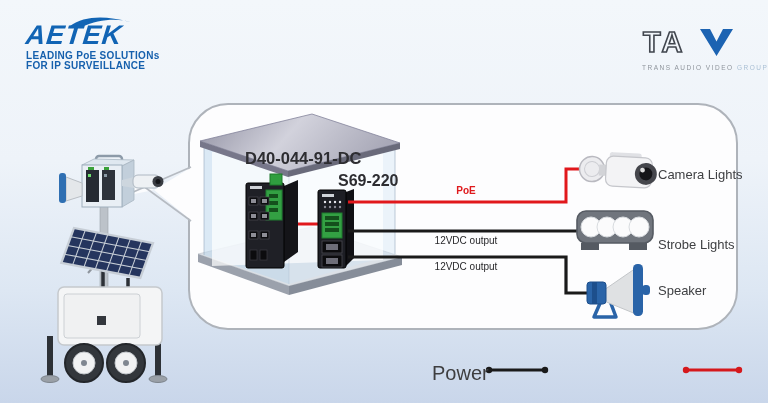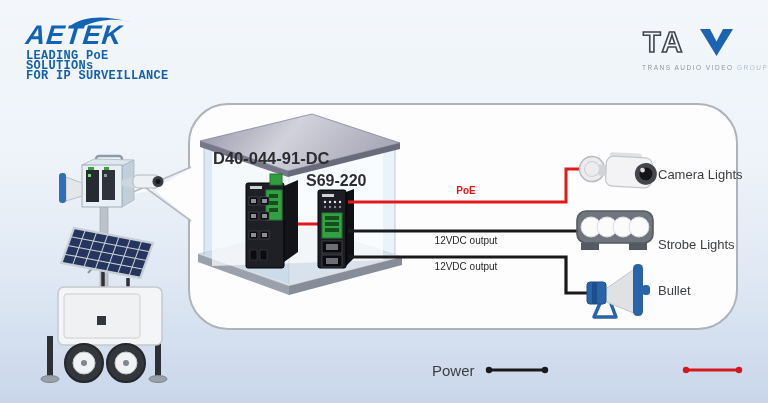--- a/index.html
+++ b/index.html
@@ -4,44 +4,44 @@
 <style>
   html,body{margin:0;padding:0;}
   body{width:768px;height:403px;overflow:hidden;font-family:"Liberation Sans",sans-serif;}
   .stage{position:relative;width:768px;height:403px;
     background:linear-gradient(180deg,#f3f7fb 0%,#eef3f9 40%,#dde7f3 72%,#c9d6ea 100%);overflow:hidden;}
   
   .aetek-logo{position:absolute;left:26px;top:13px;width:150px;z-index:5;}
   .aetek-swoosh{position:absolute;left:42px;top:1px;width:66px;height:14px;}
   .aetek-name{font-size:27px;font-weight:bold;font-style:italic;color:#1164b4;
     letter-spacing:1px;line-height:26px;margin-top:9px;transform:skewX(-6deg);}
-  .aetek-tag{font-size:12px;font-weight:bold;color:#1660ad;letter-spacing:.3px;line-height:10px;font-family:Liberation Mono, monospace;}
+  .aetek-tag{font-size:10px;font-weight:bold;color:#1660ad;letter-spacing:.3px;line-height:10px;}
   .aetek-tag.first{margin-top:3px;}
   .tav-logo{position:absolute;left:642px;top:26px;width:110px;z-index:5;}
   .tav-tagline{font-size:6.5px;letter-spacing:1.5px;color:#8f959c;margin-top:1px;white-space:nowrap;}
   .tav-tagline .accent{color:#a9bfd4;}
   
   .zoom-panel{position:absolute;left:188px;top:103px;width:550px;height:227px;
     background:#fdfdfe;border:2px solid #aeb3ba;border-radius:40px;box-sizing:border-box;z-index:1;}
   
   .art{position:absolute;left:0;top:0;width:768px;height:403px;z-index:2;}
   
   .lbl{position:absolute;z-index:4;white-space:nowrap;}
-  .device-lbl{color:#2d2d31;font-weight:bold;}
+  .device-lbl{color:#2d2d31;font-weight:bold;margin-left:32px;}
   .d40{left:213px;top:149px;font-size:16.5px;}
   .s69{left:306px;top:172px;font-size:16px;}
   .conn-lbl{left:405px;width:122px;text-align:center;font-size:10px;}
   .poe-lbl{top:185px;color:#df1a1d;font-weight:bold;}
   .vdc1-lbl{top:235px;color:#28282b;}
   .vdc2-lbl{top:261px;color:#28282b;}
   .periph-lbl{left:658px;font-size:13px;color:#3f4043;}
   .cam-lbl{top:167px;}
   .strobe-lbl{top:237px;}
   .spk-lbl{top:283px;}
-  .legend-lbl{top:362px;font-size:15px;}
+  .legend-lbl{top:362px;font-size:20px;}
   .legend-power{left:432px;color:#3e3e40;}
   .legend-poe{left:553px;color:#d5181c;}
 </style>
 </head>
 <body>
 
 <div class="stage">
 
   <div class="zoom-panel"></div>
 
@@ -265,17 +265,17 @@
 
   <div class="lbl device-lbl d40">D40-044-91-DC</div>
   <div class="lbl device-lbl s69">S69-220</div>
 
   <div class="lbl conn-lbl poe-lbl">PoE</div>
   <div class="lbl conn-lbl vdc1-lbl">12VDC output</div>
   <div class="lbl conn-lbl vdc2-lbl">12VDC output</div>
 
   <div class="lbl periph-lbl cam-lbl">Camera Lights</div>
   <div class="lbl periph-lbl strobe-lbl">Strobe Lights</div>
-  <div class="lbl periph-lbl spk-lbl">Bullet</div>
+  <div class="lbl periph-lbl spk-lbl">Speaker</div>
 
   <div class="lbl legend-lbl legend-power">Power</div>
 
 </div>
 
 </body></html>

